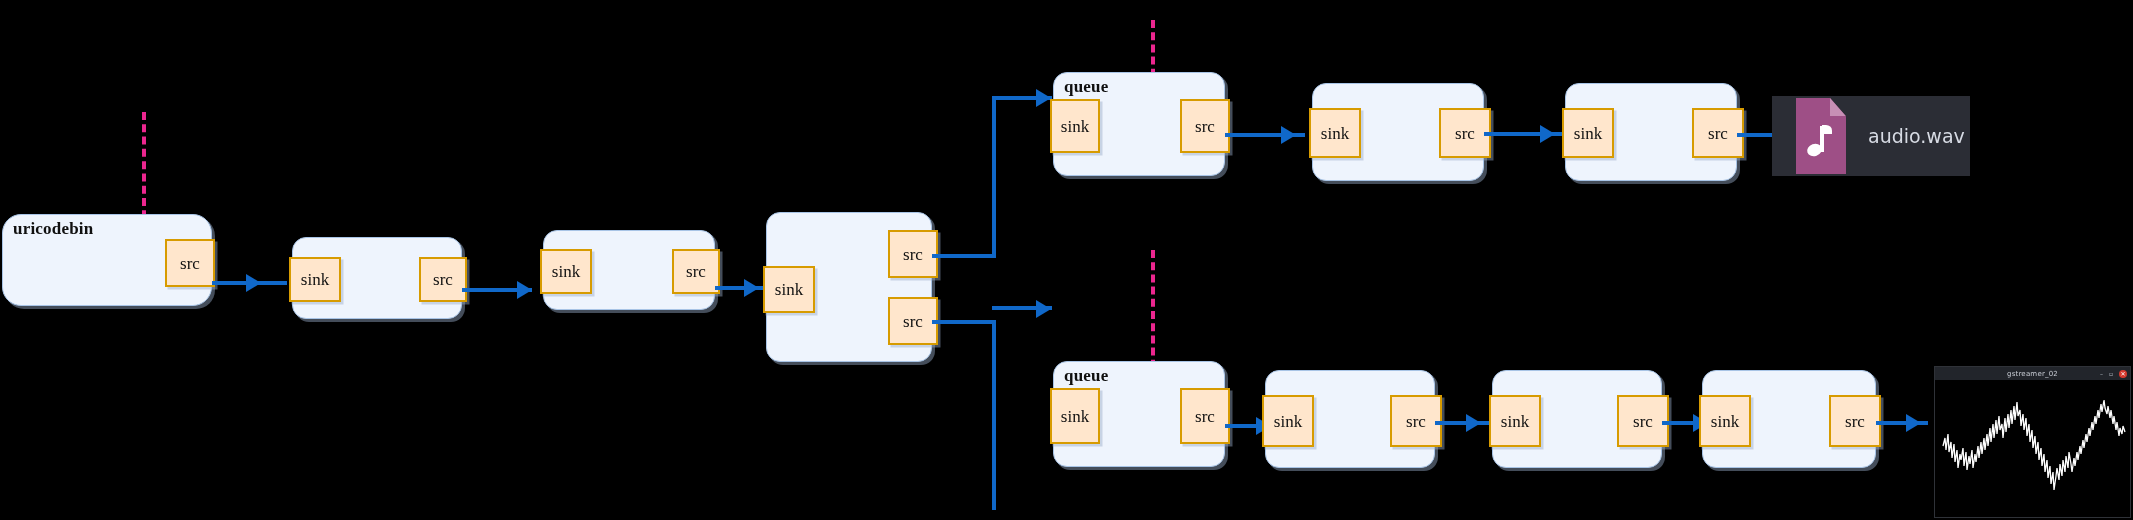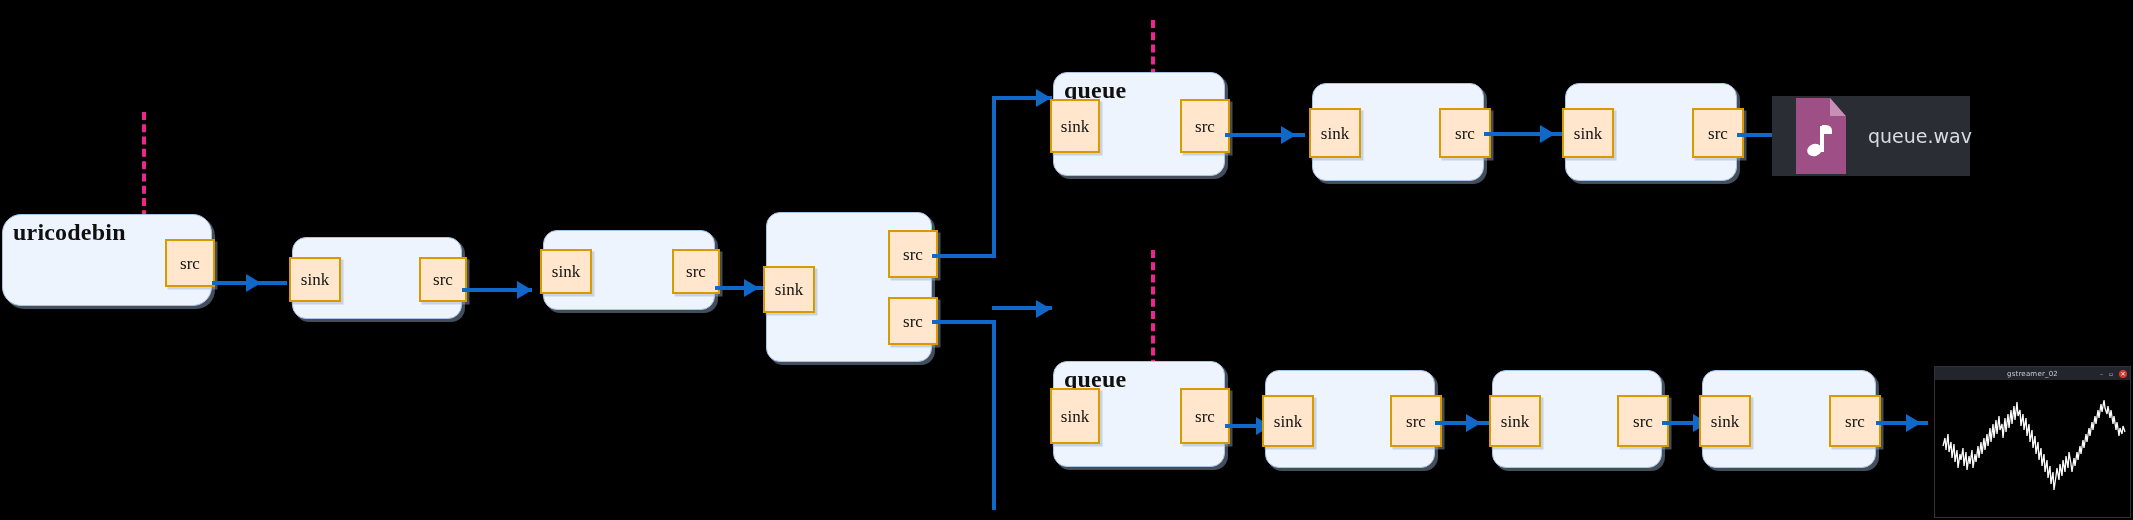--- a/index.html
+++ b/index.html
@@ -24,21 +24,21 @@
     border: 1.5px solid #a8c4e6;
     border-radius: 14px;
     box-shadow: 3px 3px 0 0 rgba(150,170,200,0.45);
   }
   .element-name {
     position: absolute;
     left: 10px;
     top: 4px;
     font-family: "Liberation Serif", serif;
     font-weight: bold;
-    font-size: 24px;
+    font-size: 17px;
     color: #101010;
     letter-spacing: 0.2px;
     white-space: nowrap;
   }
 
   
   .pad {
     position: absolute;
     box-sizing: border-box;
     background: #ffe6cc;
@@ -267,21 +267,21 @@
   <div class="arrowhead" style="left:1783px; top:126px;"></div>
 
   <div class="file-card" style="left:1772px; top:96px; width:198px; height:80px;">
     <div class="file-icon">
       <div class="sheet"></div>
       <div class="fold"></div>
       <div class="note-head"></div>
       <div class="note-stem"></div>
       <div class="note-flag"></div>
     </div>
-    <div class="file-label">queue.wav</div>
+    <div class="file-label">audio.wav</div>
   </div>
 
   <div class="element" style="left:1053px; top:361px; width:172px; height:106px;">
     <span class="element-name">queue</span>
     <div class="pad" style="left:-4px; top:26px; width:50px; height:56px;">sink</div>
     <div class="pad" style="left:126px; top:26px; width:50px; height:56px;">src</div>
   </div>
 
   <div class="link h" style="left:1225px; top:424px; width:58px;"></div>
   <div class="arrowhead" style="left:1256px; top:417px;"></div>

